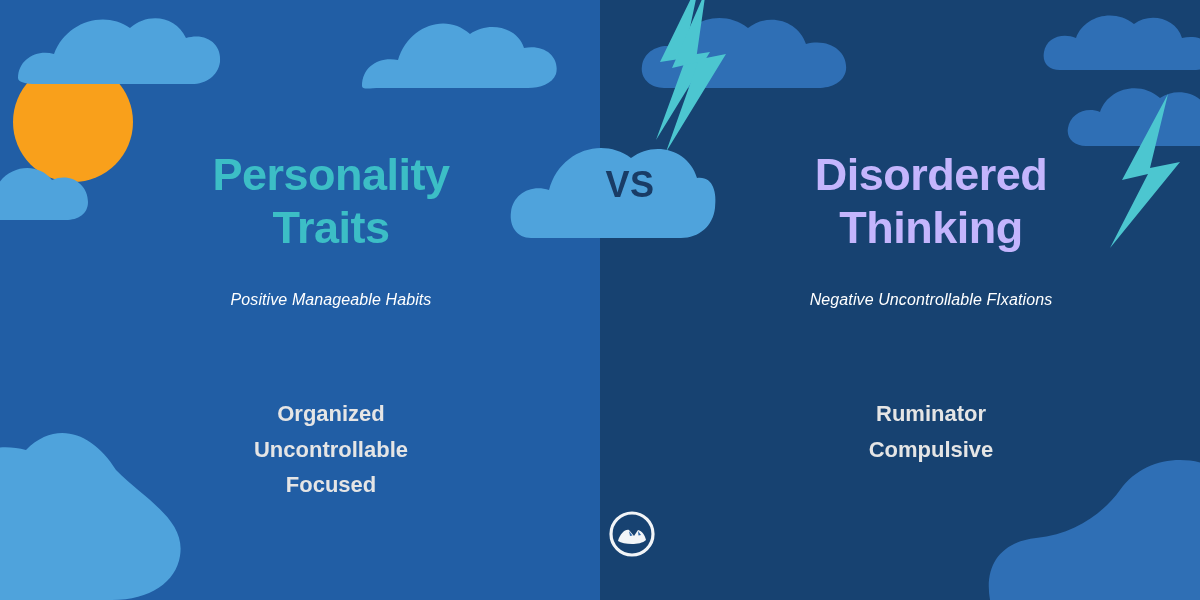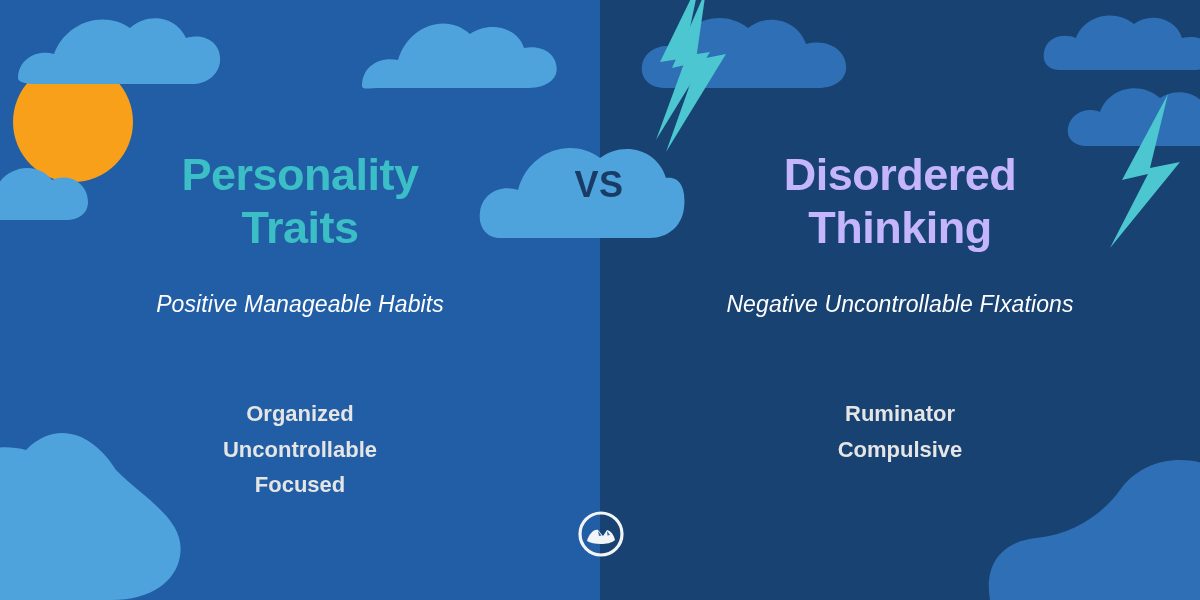--- a/index.html
+++ b/index.html
@@ -27,20 +27,21 @@
   .art-layer {
     position: absolute;
     inset: 0;
     pointer-events: none;
   }
   .art-layer svg { display: block; width: 1200px; height: 600px; }
 
   .content-layer {
     position: absolute;
     inset: 0;
+    margin-left: 31px;
   }
 
   .column {
     position: absolute;
     top: 0;
     width: 600px;
     height: 600px;
     text-align: center;
   }
   #column-left  { left: 0; }
@@ -59,21 +60,21 @@
     white-space: pre-line;
   }
   #headline-left  { color: #3cbec6; }
   #headline-right { color: #c4b5fd; }
 
   .subtitle {
     position: absolute;
     left: 0;
     right: 0;
     top: 291px;
-    font-size: 23px;
+    font-size: 16px;
     font-style: italic;
     font-weight: normal;
     color: #ffffff;
     letter-spacing: 0.1px;
     margin: 0;
   }
 
   .trait-list {
     position: absolute;
     left: 0;

